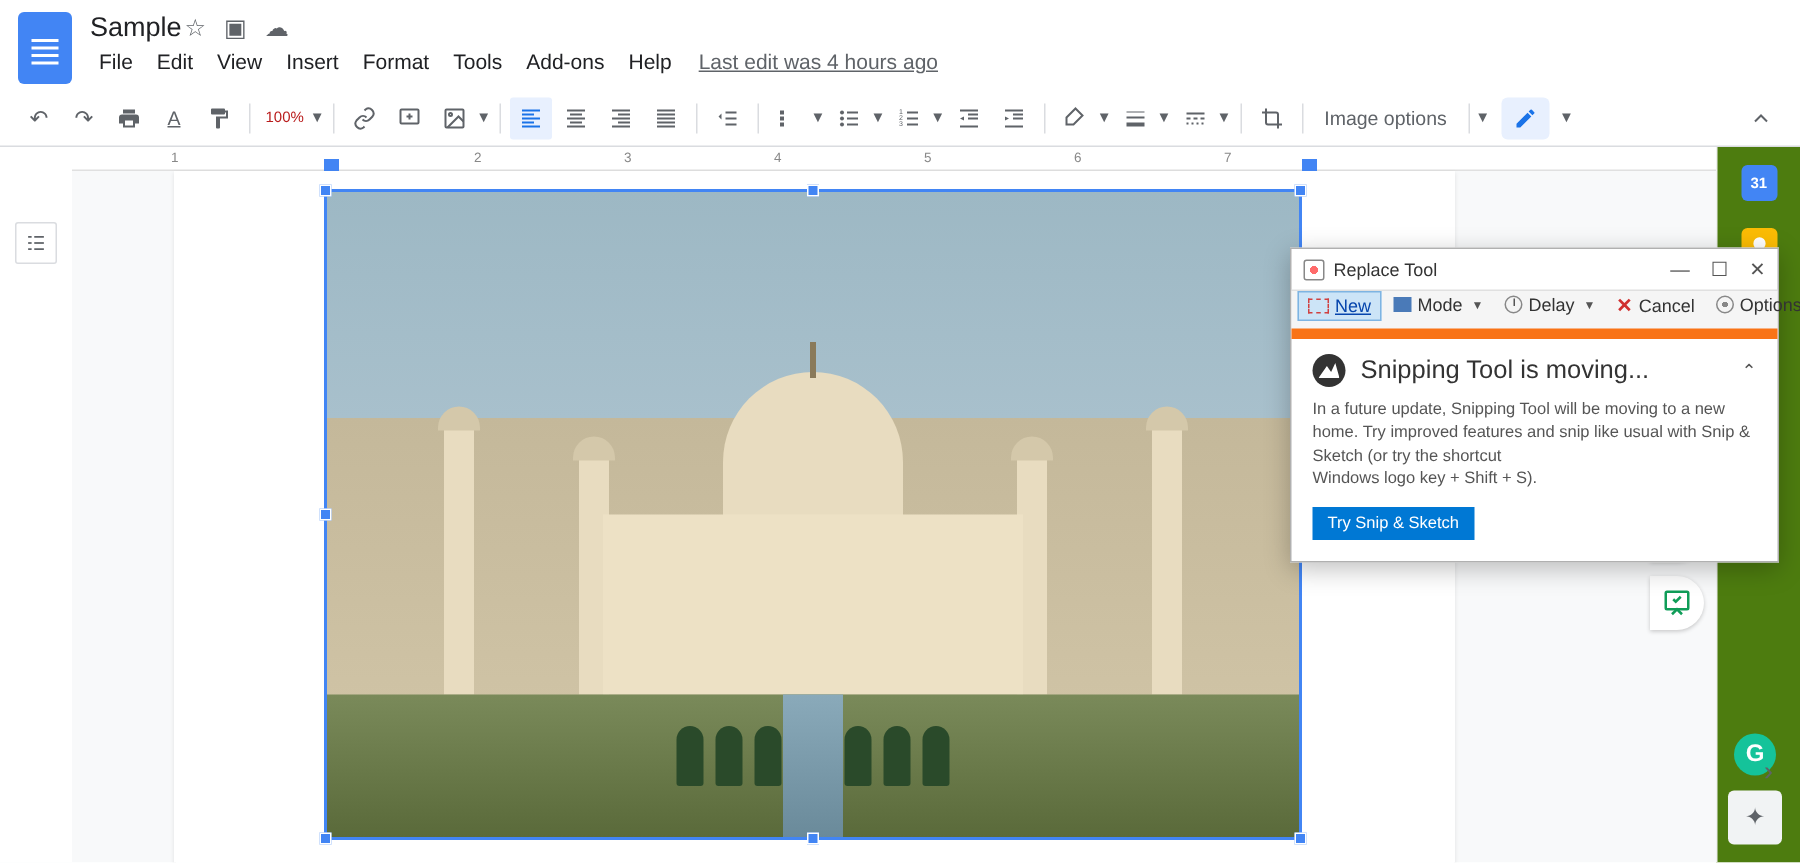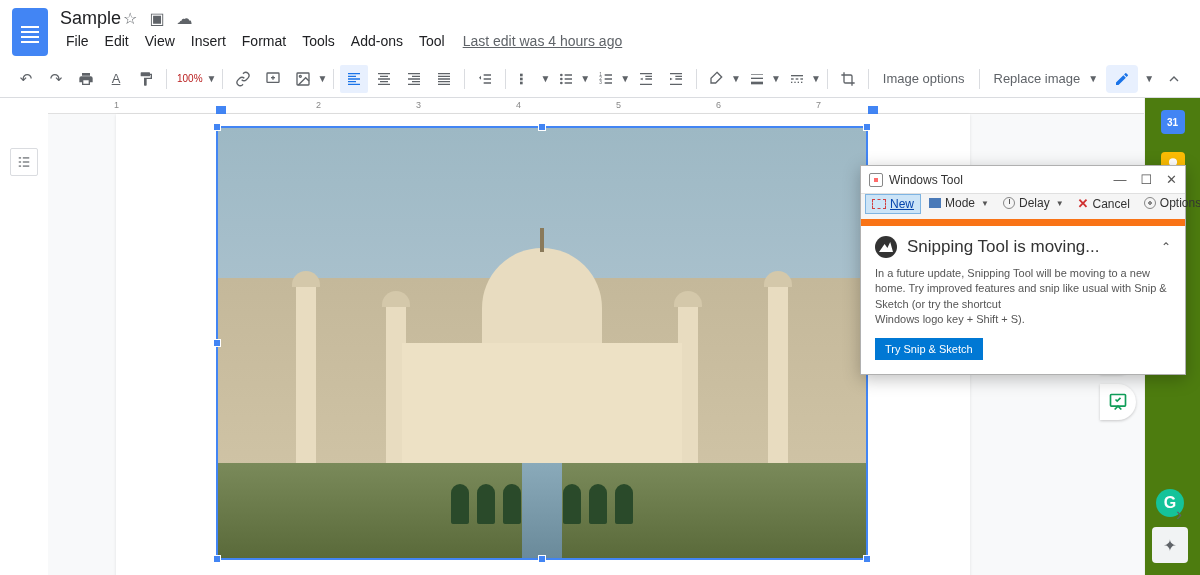--- a/index.html
+++ b/index.html
@@ -106,21 +106,21 @@
       </div>
     </div>
     <div class="menu-row">
       <span class="menu-item">File</span>
       <span class="menu-item">Edit</span>
       <span class="menu-item">View</span>
       <span class="menu-item">Insert</span>
       <span class="menu-item">Format</span>
       <span class="menu-item">Tools</span>
       <span class="menu-item">Add-ons</span>
-      <span class="menu-item">Tool</span>
+      <span class="menu-item">Help</span>
       <span class="last-edit">Last edit was 4 hours ago</span>
     </div>
   </div>
 </div>
 
 <div class="toolbar">
   <div class="tb-btn">↶</div>
   <div class="tb-btn">↷</div>
   <div class="tb-btn">
       <svg width="16" height="16" viewBox="0 0 24 24" fill="#5f6368">
@@ -255,21 +255,20 @@
   <span class="tb-dd">▼</span>
   <div class="tb-sep"></div>
   <div class="tb-btn">
       <svg width="16" height="16" viewBox="0 0 24 24" fill="none" stroke="#5f6368" stroke-width="2">
         <path d="M6 2v14a2 2 0 0 0 2 2h14M18 22V8a2 2 0 0 0-2-2H2"></path>
       </svg>
     </div>
   <div class="tb-sep"></div>
   <span class="tb-text">Image options</span>
   <div class="tb-sep"></div>
-  <span class="tb-text">Replace image</span>
   <span class="tb-dd">▼</span>
   <div class="pencil-btn" style="margin-left:6px;">
     <svg width="16" height="16" viewBox="0 0 24 24" fill="#1a73e8">
         <path d="M3 17.25V21h3.75L17.81 9.94l-3.75-3.75L3 17.25zM20.71 7.04a1 1 0 0 0 0-1.41l-2.34-2.34a1 1 0 0 0-1.41 0l-1.83 1.83 3.75 3.75 1.83-1.83z"></path>
       </svg>
   </div>
   <span class="tb-dd" style="margin-left:4px;">▼</span>
   <div class="tb-btn collapse-btn">
     <svg width="16" height="16" viewBox="0 0 24 24" fill="none" stroke="#5f6368" stroke-width="2">
         <path d="M18 15l-6-6-6 6"></path>
@@ -361,21 +360,21 @@
   <div class="bottom-right">
     <div class="g-badge">G</div>
     <div class="explore">✦</div>
   </div>
   <div class="chev-right">›</div>
 </div>
 
 <div class="snipping">
   <div class="snip-title">
     <div class="snip-title-icon"></div>
-    <span>Windows Tool</span>
+    <span>Replace Tool</span>
     <div class="snip-wincontrols">
       <span>—</span>
       <span>☐</span>
       <span>✕</span>
     </div>
   </div>
   <div class="snip-toolbar">
     <div class="snip-tb-item active">
       <div class="snip-new-icon"></div>
       <span style="text-decoration:underline;color:#0645ad">New</span>

